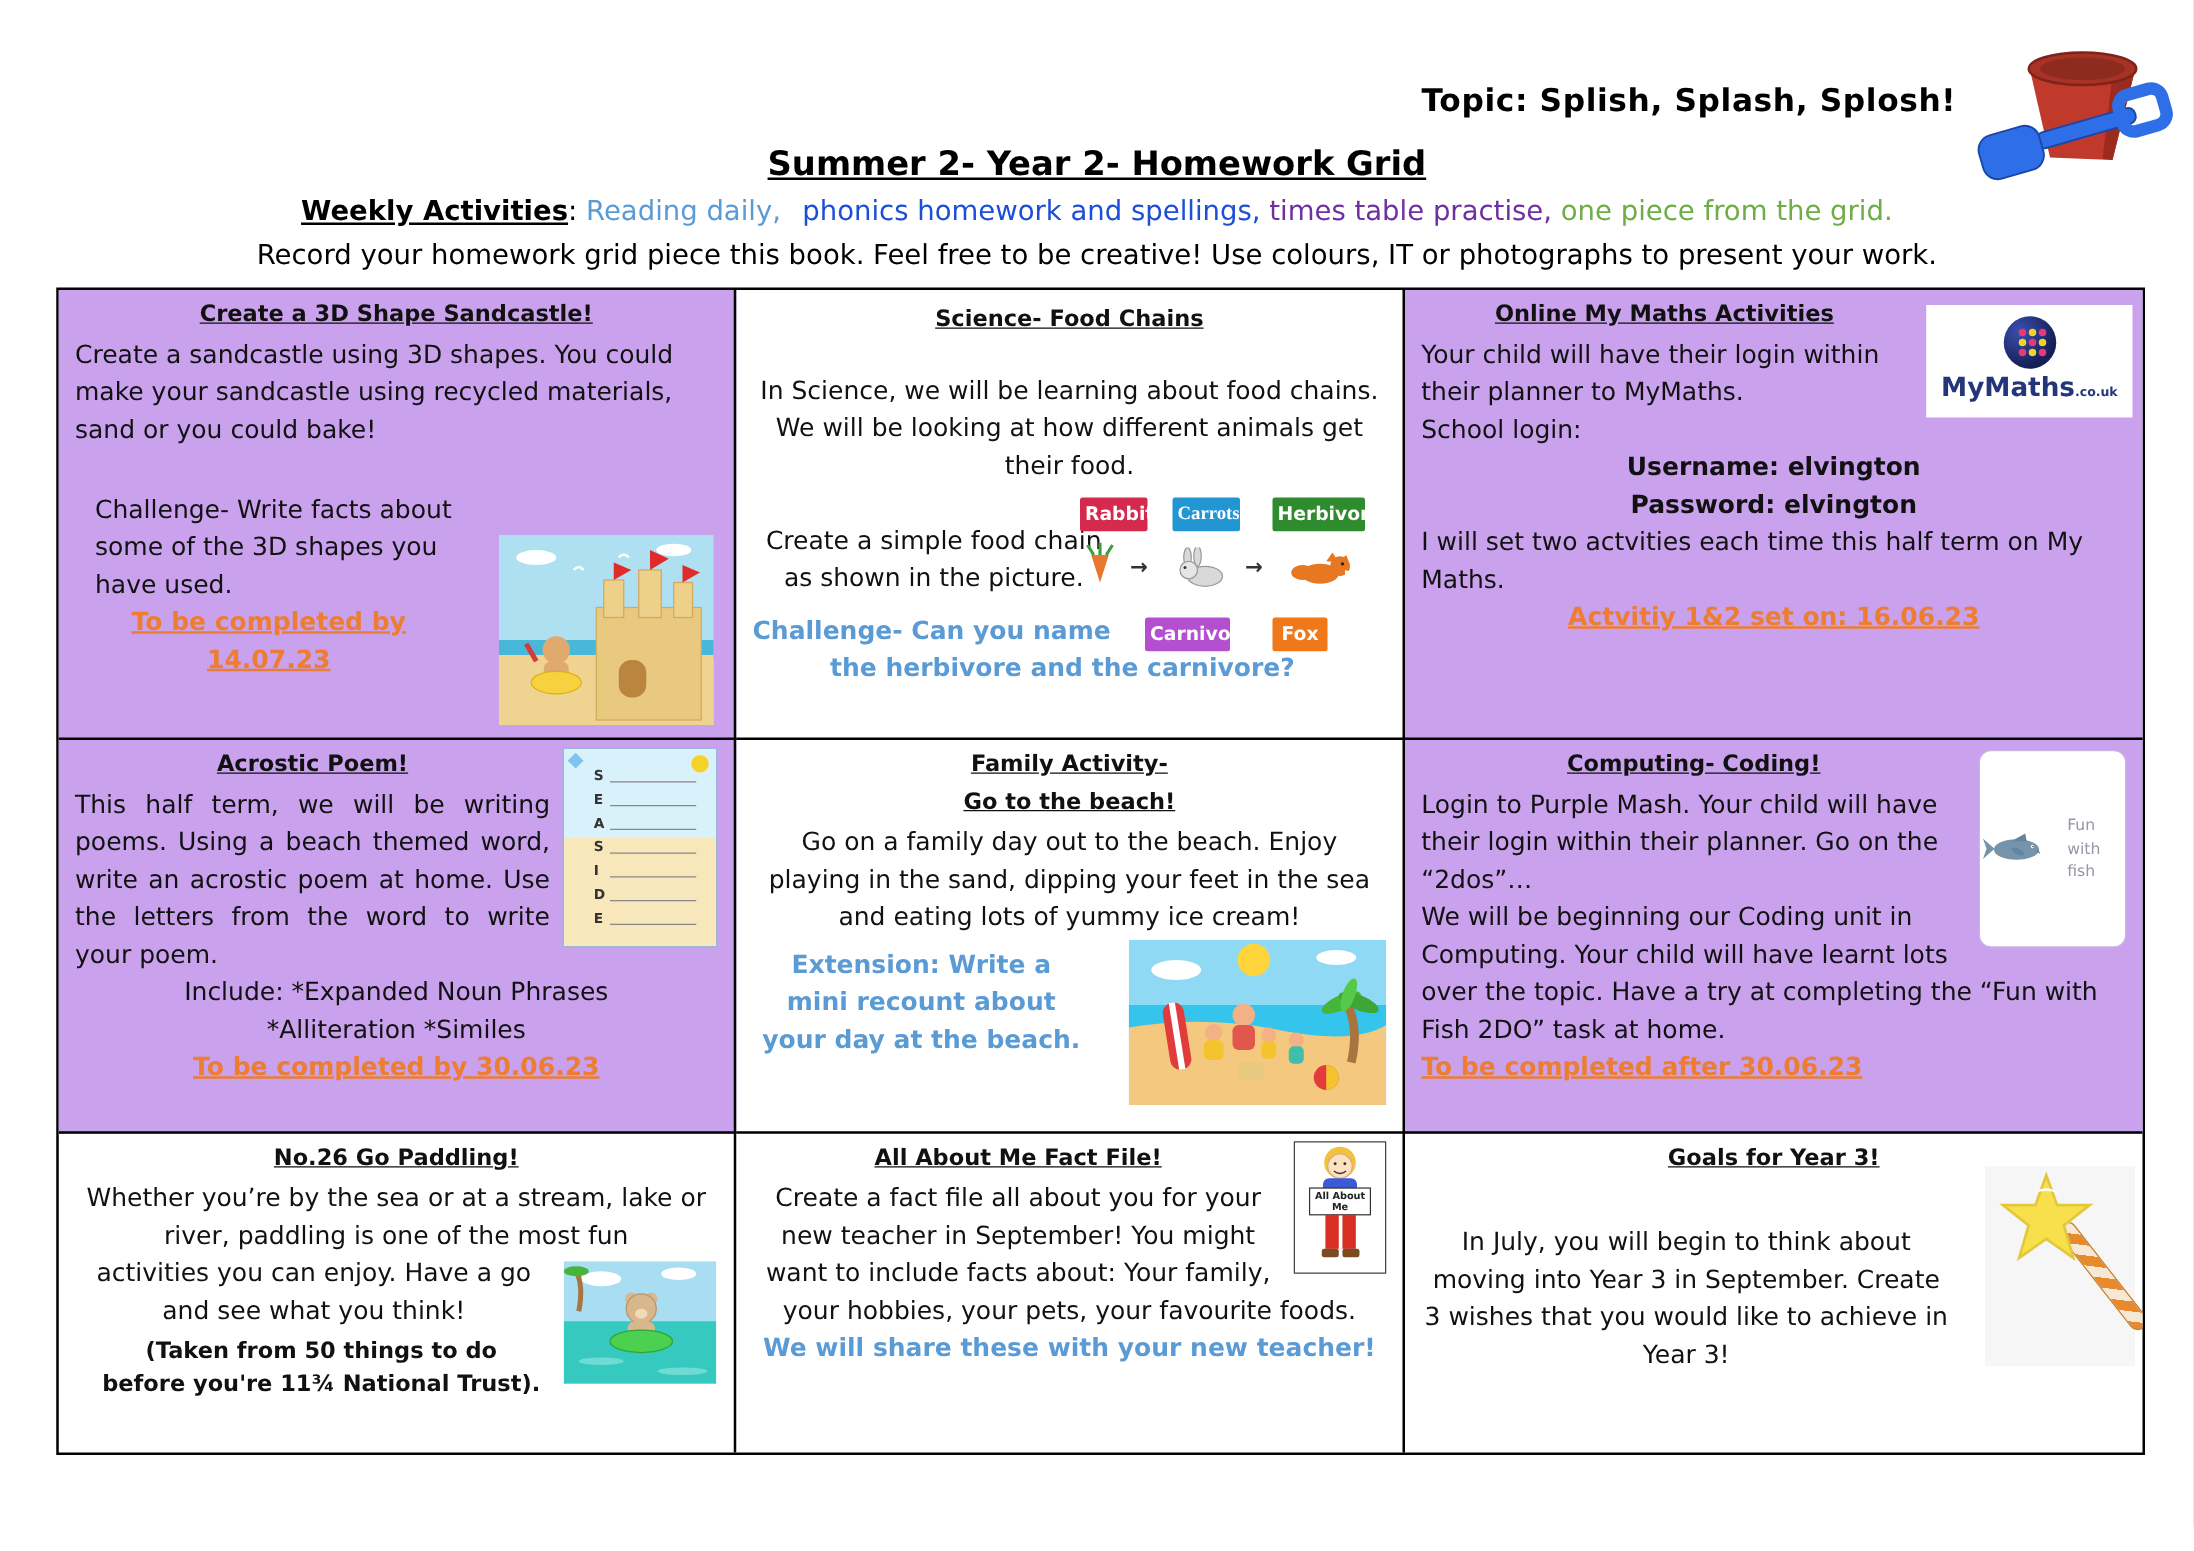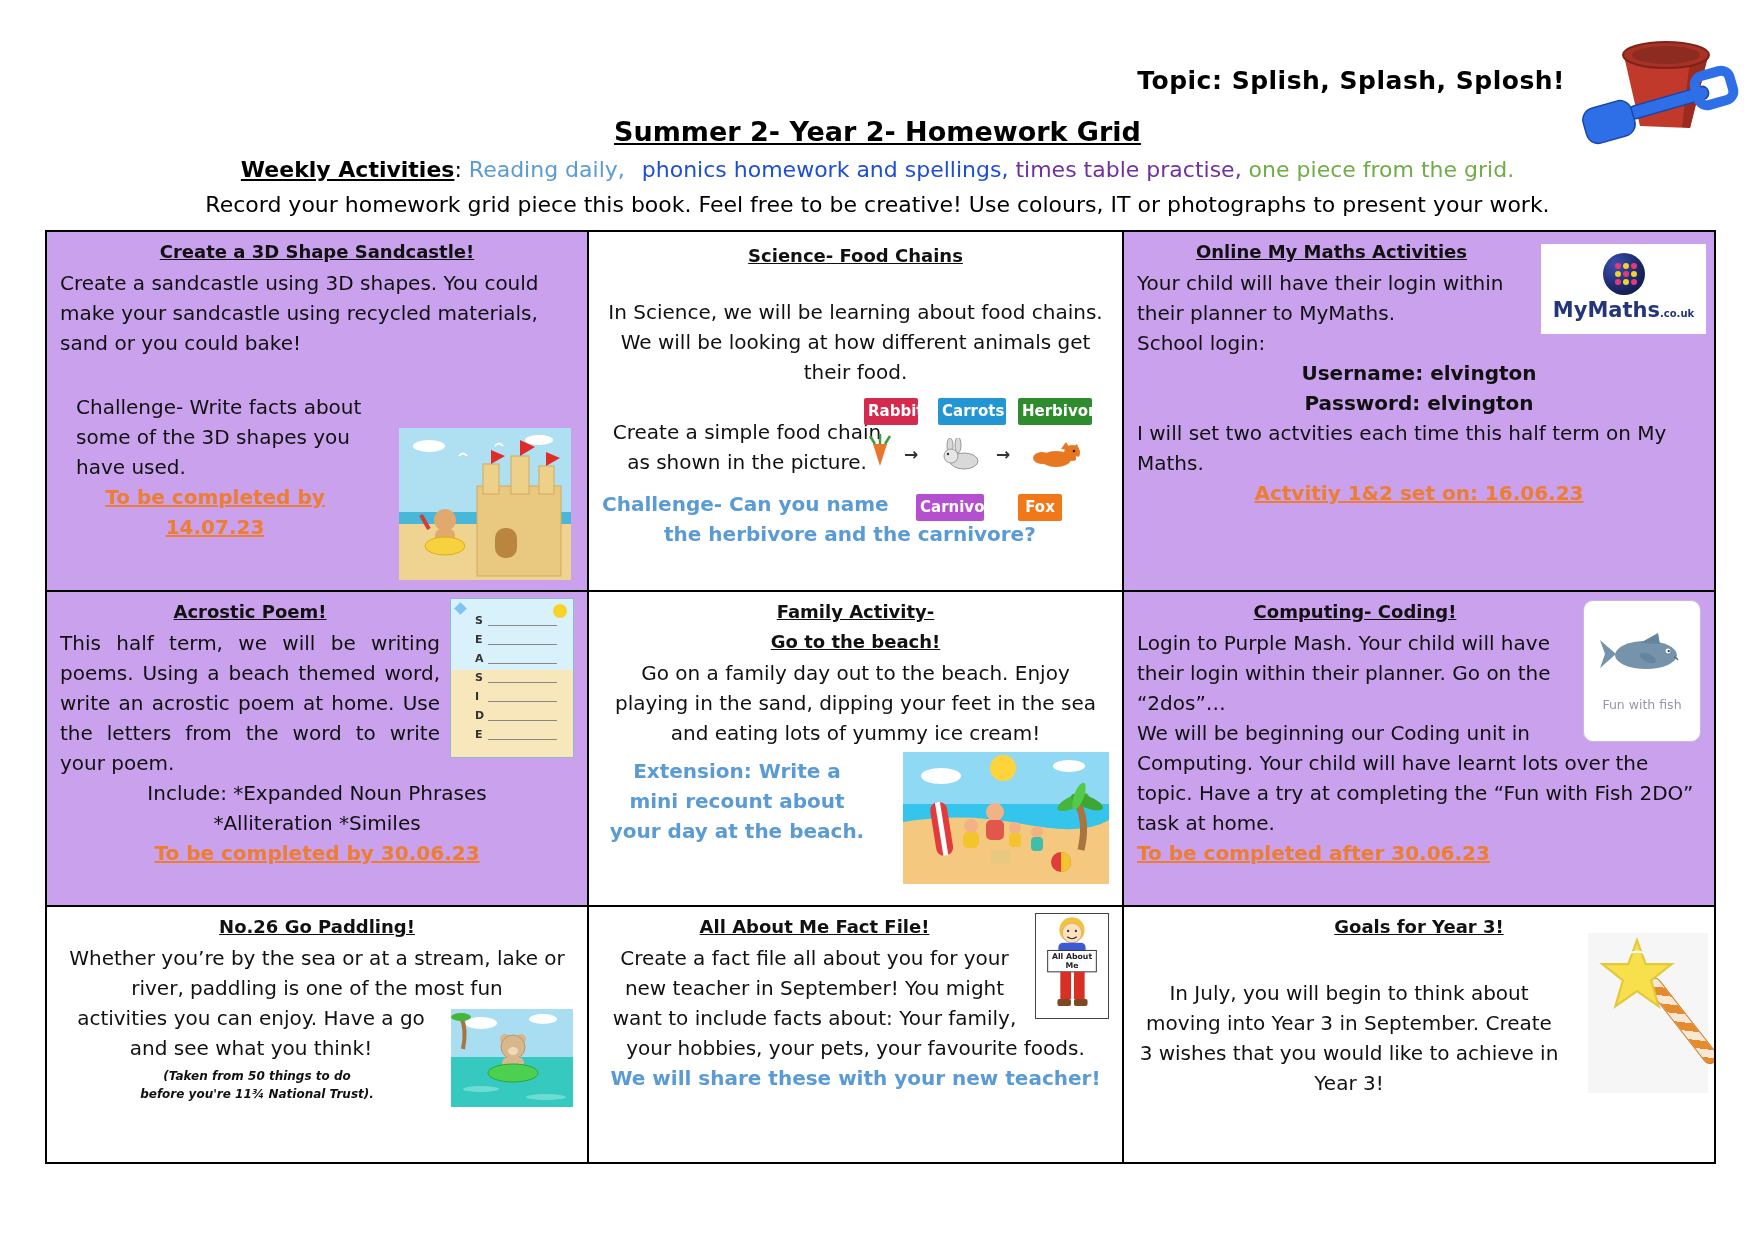--- a/index.html
+++ b/index.html
@@ -53,27 +53,27 @@
                    background:linear-gradient(#d9f1fb 0 45%, #f7e7bb 45% 100%); position:relative; padding:8px 10px 0 24px; }
   .ac-sun { position:absolute; top:5px; right:6px; width:14px; height:14px; border-radius:50%; background:#f7d32a; }
   .ac-kite { position:absolute; top:5px; left:5px; width:9px; height:9px; background:#7fc3f0; transform:rotate(45deg); }
   .ac-row { display:flex; align-items:flex-end; height:19px; }
   .ac-letter { width:13px; font-size:11px; font-weight:bold; color:#333; line-height:1; }
   .ac-line { flex:1; border-bottom:1px solid #888; height:12px; margin-right:6px; }
   
   .beach-art { float:right; width:206px; height:132px; margin:4px 0 0 8px; }
   .blue-text { font-weight:bold; }
   
-  .fish-card { float:right; width:118px; height:142px; margin:2px 0 4px 10px; background:#fff;
-               border:1px solid #c9b6e4; border-radius:10px; display:flex; flex-direction:column;
+  .fish-card { float:right; width:118px; height:158px; margin:2px 0 4px 10px; background:#fff;
+               border:1px solid #c9b6e4; border-radius:10px; display:flex; 
                align-items:center; justify-content:center; gap:16px; }
   .fish-caption { font-size:12.5px; color:#9a94a8; }
   
   .paddle-art { position:absolute; right:14px; top:102px; width:122px; height:98px; }
-  .source-note { font-weight:bold; font-style:italic; font-size:12px; }
+  .source-note { font-weight:bold; font-size:18px; }
   
   .kid-card { float:right; width:74px; height:106px; margin:0 0 4px 8px; background:#fff; border:1px solid #444; }
   
   .wand-box { position:absolute; right:6px; top:26px; width:120px; height:160px; background:#f6f6f6; }
   .wand-stick { position:absolute; left:54px; top:46px; width:15px; height:106px; border-radius:8px;
                 border:1px solid #c9812f; transform:rotate(-38deg); transform-origin:50% 0;
                 background:repeating-linear-gradient(45deg, #e78a2e 0 8px, #f7e8d5 8px 16px); }
 </style>
 </head>
 <body>
@@ -135,21 +135,21 @@
     <div class="cell">
       <div class="cell-title" style="margin-top:4px;">Science- Food Chains</div>
       <p class="center" style="margin-top:28px;">In Science, we will be learning about food chains. We will be looking at how different animals get their food.</p>
       <p class="center" style="margin-top:30px; width:290px;">Create a simple food chain as shown in the picture.</p>
       <p class="blue-text" style="margin-top: 12px; color: rgb(91, 155, 213);">
         <span>Challenge- Can you name</span><br>
         <span style="display:inline-block; padding-left:62px;">the herbivore and the carnivore?</span>
       </p>
       <div class="foodchain">
         <span class="chip" style="left: 6px; top: 0px; width: 54px; background-color: rgb(213, 41, 77);">Rabbit</span>
-        <span class="chip" style="left: 80px; top: 0px; width: 68px; background-color: rgb(33, 150, 211);">Carrots</span>
+        <span class="chip" style="left: 80px; top: 0px; width: 54px; background-color: rgb(33, 150, 211); font-family: Liberation Serif, serif;">Carrots</span>
         <span class="chip" style="left: 160px; top: 0px; width: 74px; background-color: rgb(46, 139, 46);">Herbivore</span>
         <svg class="fc-item" style="left:8px; top:36px;" width="28" height="34" viewBox="0 0 28 34">
           <polygon points="14,32 7,10 21,10" fill="#e8762c"></polygon>
           <path d="M9,10 L4,2 M14,10 L14,0 M19,10 L24,2" stroke="#3e9b3e" stroke-width="2.5"></path>
         </svg>
         <span class="fc-arrow" style="left:46px; top:44px;">→</span>
         <svg class="fc-item" style="left:78px; top:40px;" width="44" height="32" viewBox="0 0 44 32">
           <ellipse cx="14" cy="8" rx="3" ry="8" fill="#d9d9d9" stroke="#999"></ellipse>
           <ellipse cx="22" cy="7" rx="3" ry="8" fill="#d9d9d9" stroke="#999"></ellipse>
           <ellipse cx="28" cy="23" rx="14" ry="8" fill="#d9d9d9" stroke="#999"></ellipse>

